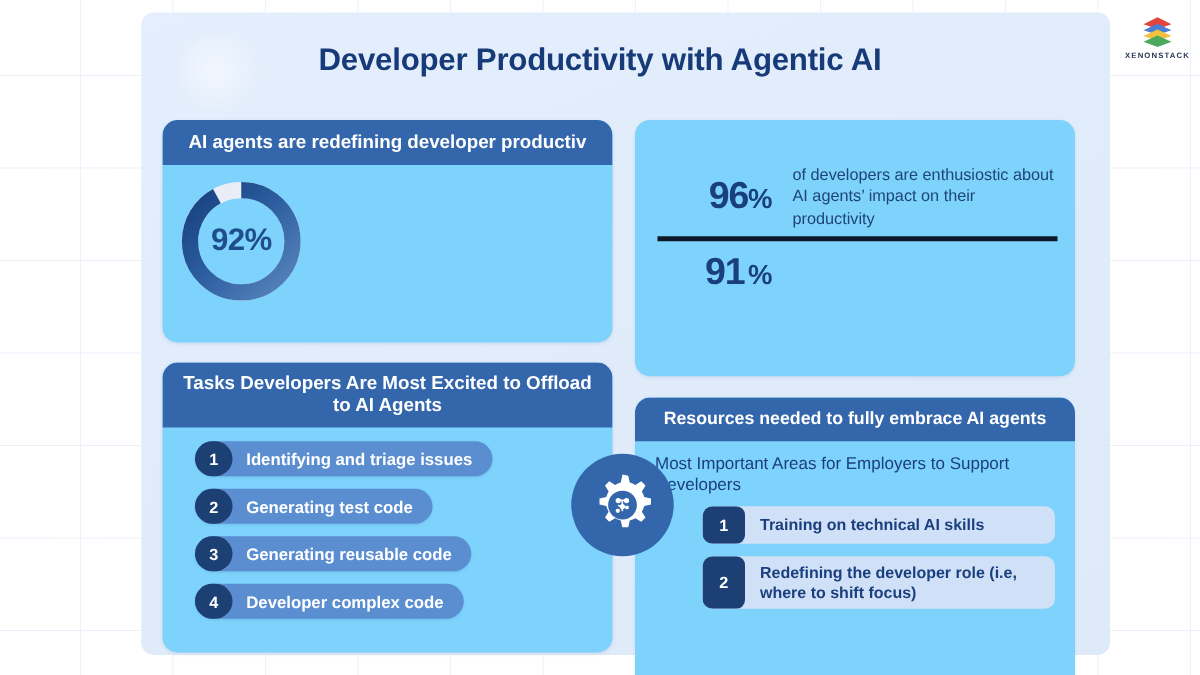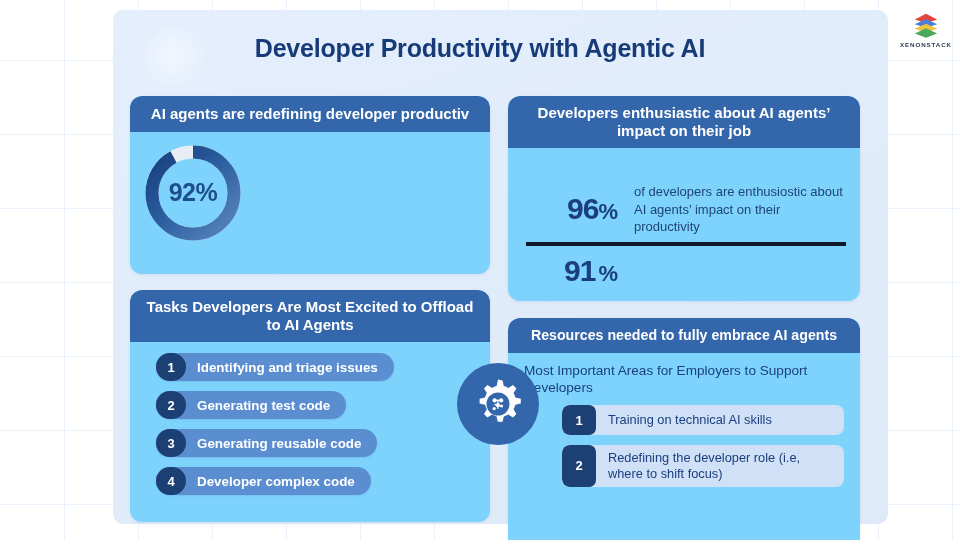--- a/index.html
+++ b/index.html
@@ -150,21 +150,21 @@
     margin:0 0 10px 38px;overflow:hidden;min-height:30px;
   }
   .lpill .badge{
     flex:0 0 34px;background:#1c3f74;color:#fff;
     font-size:13px;font-weight:700;
     display:flex;align-items:center;justify-content:center;
     border-radius:7px;
   }
   .lpill .txt{
     padding:5px 10px 5px 12px;
-    color:#1b3f7e;font-size:12.8px;font-weight:400;line-height:1.25;
+    color:#1b3f7e;font-size:12.8px;font-weight:700;line-height:1.25;
     display:flex;align-items:center;
   }
 </style>
 </head>
 <body>
 
 <div id="grid-bg"></div>
 
 <div id="stage">
   <div id="watermark"></div>
@@ -199,21 +199,20 @@
         </defs>
         <circle cx="53" cy="53" r="41" fill="none" stroke="#e9eef6" stroke-width="13"></circle>
         <circle cx="53" cy="53" r="41" fill="none" stroke="url(#dg)" stroke-width="13" stroke-dasharray="236.9 257.6" stroke-linecap="butt" transform="rotate(-90 53 53)"></circle>
       </svg>
       <div class="donut-label">92%</div>
     </div>
   </div>
 </div>
 
 <div class="card" id="card-b">
-  <div class="card-head two-line">Developers enthusiastic about AI agents’ impact on their job</div>
   <div id="b-body" class="card-body">
 
     <div class="stat-row">
       <div class="stat-num"><span>96</span><span class="pct">%</span></div>
       <div class="stat-txt">of developers are enthusiostic about AI agents’ impact on their productivity</div>
     </div>
 
     <div class="stat-row">
       <div class="stat-num"><span>91</span><span class="pct sp">%</span></div>
     </div>

